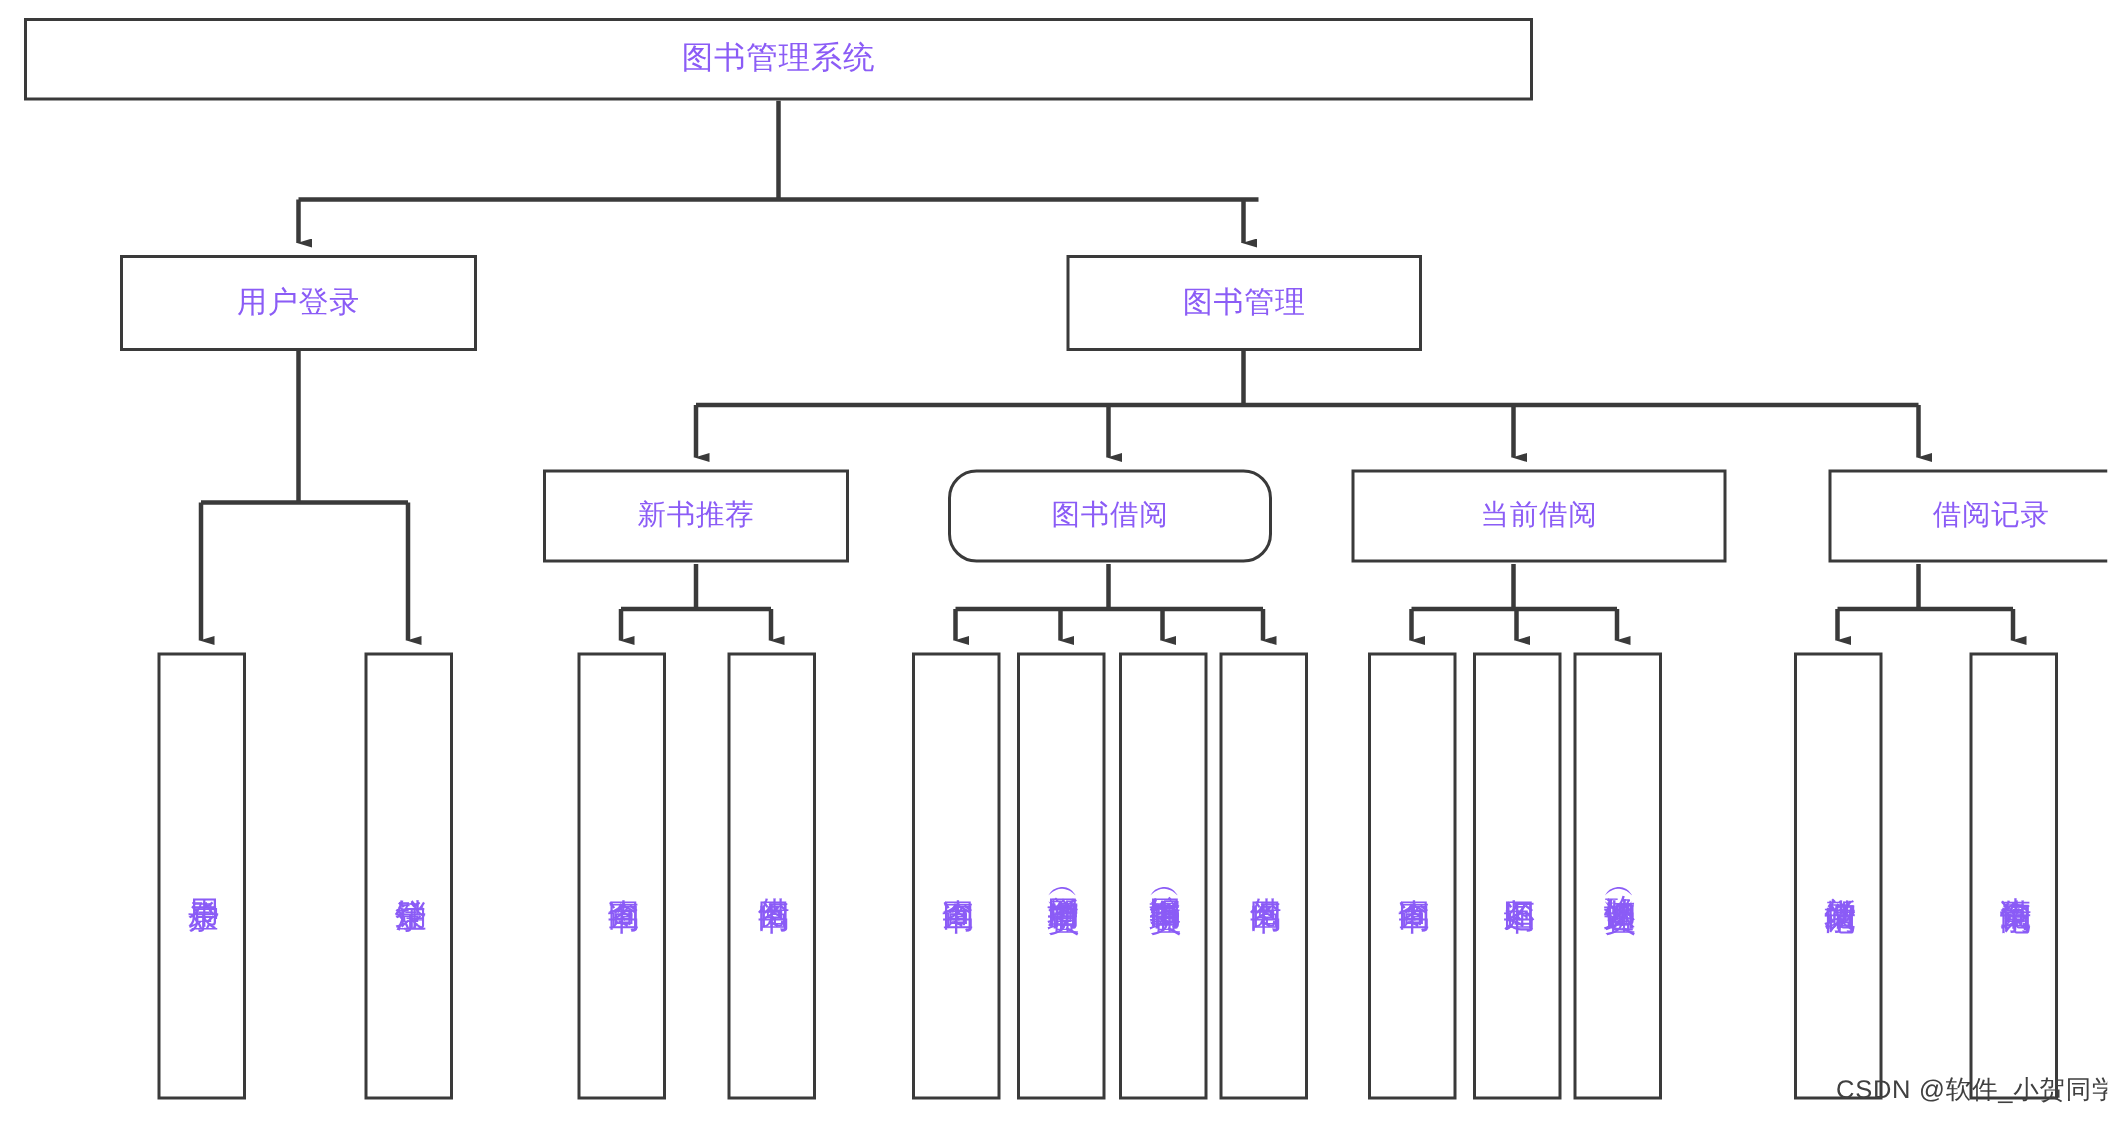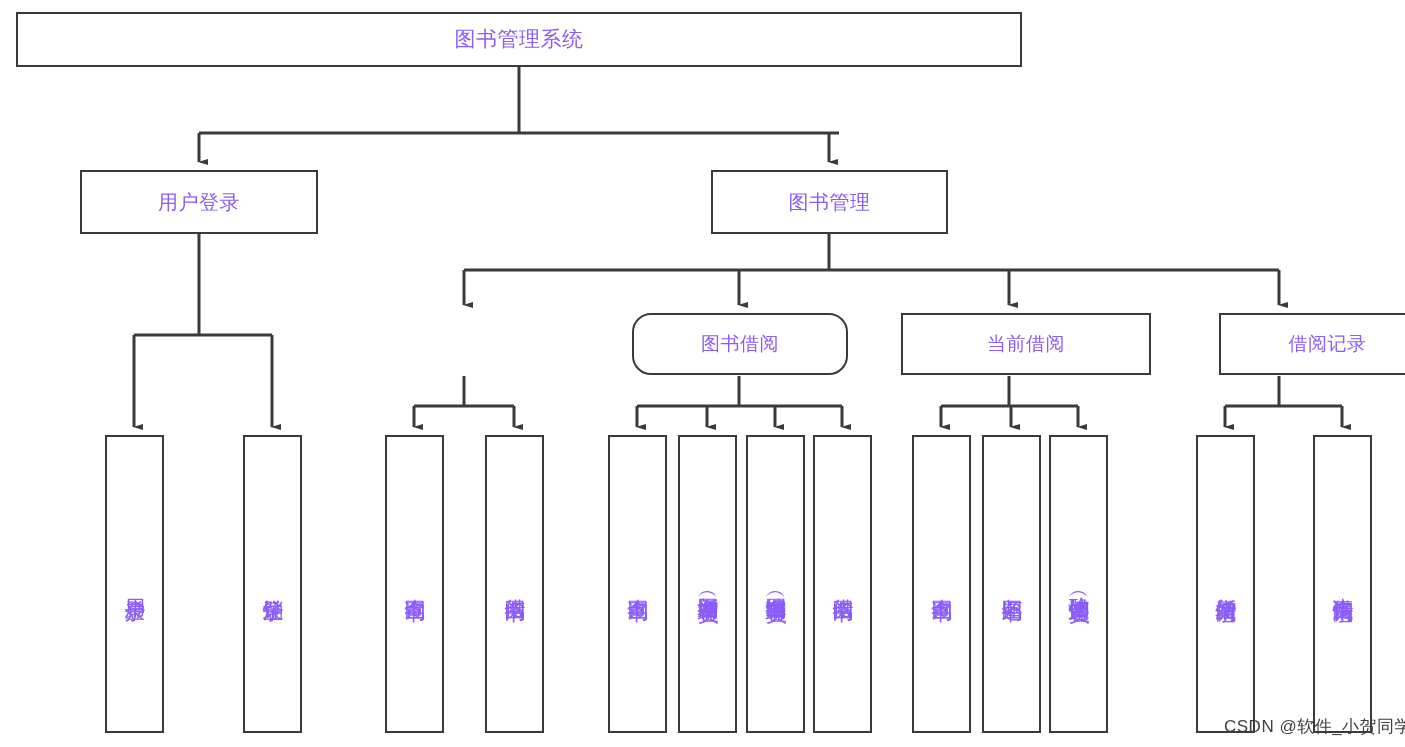--- a/index.html
+++ b/index.html
@@ -125,20 +125,23 @@
     <span class="label">图书管理系统</span>
   </div>
 
   <div class="node lvl1" style="left:80px; top:170px; width:238px; height:64px;">
     <span class="label">用户登录</span>
   </div>
   <div class="node lvl1" style="left:711px; top:170px; width:237px; height:64px;">
     <span class="label">图书管理</span>
   </div>
 
+  <div class="node lvl2" style="left:362px; top:313px; width:204px; height:62px;">
+    <span class="label">新书推荐</span>
+  </div>
   <div class="node lvl2" style="left:632px; top:313px; width:216px; height:62px;border-radius:19px;">
     <span class="label">图书借阅</span>
   </div>
   <div class="node lvl2" style="left:901px; top:313px; width:250px; height:62px;">
     <span class="label">当前借阅</span>
   </div>
   <div class="node lvl2" style="left:1171px; top:313px; width:217px; height:62px;margin-left:48px;">
     <span class="label">借阅记录</span>
   </div>
 

